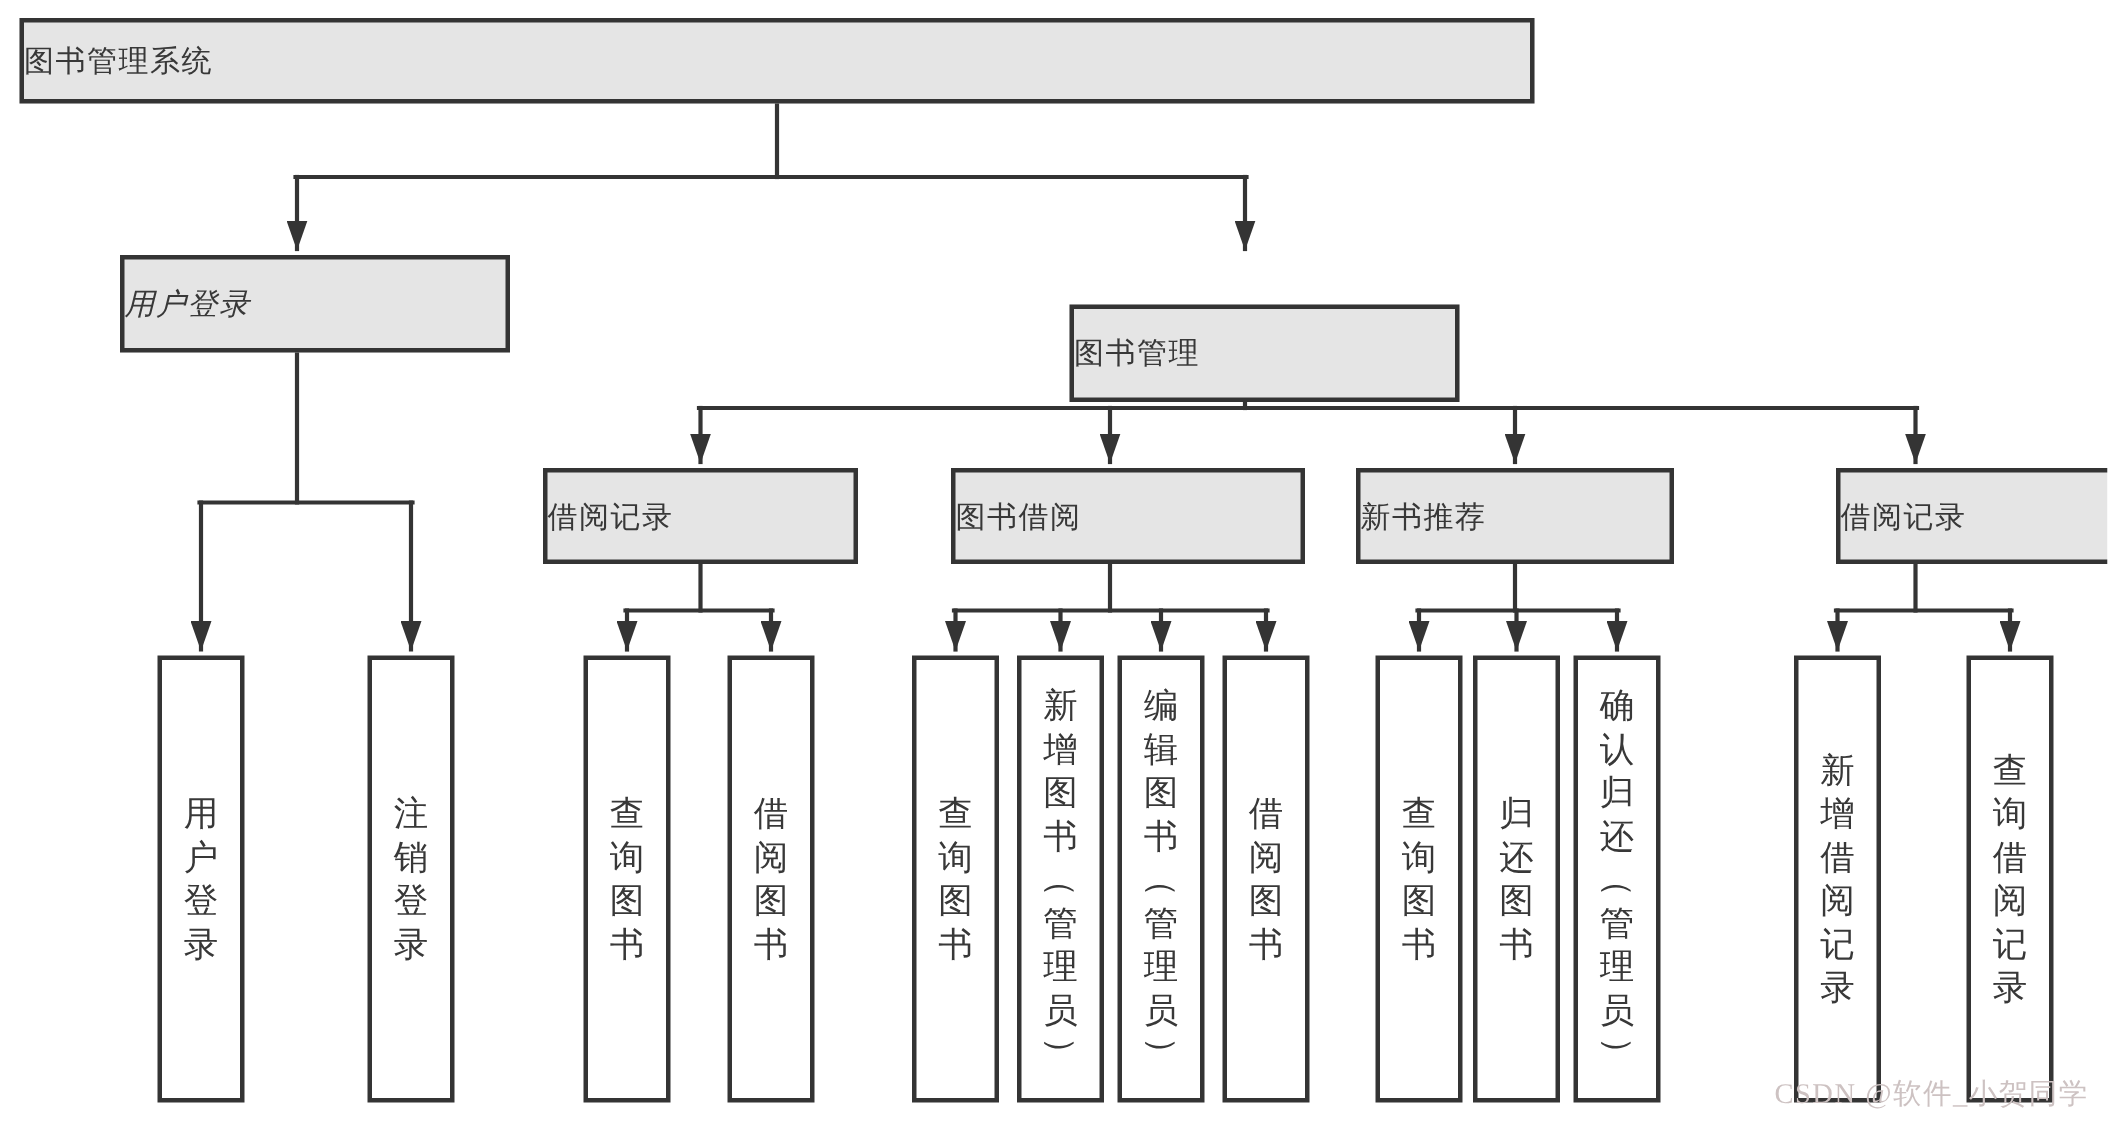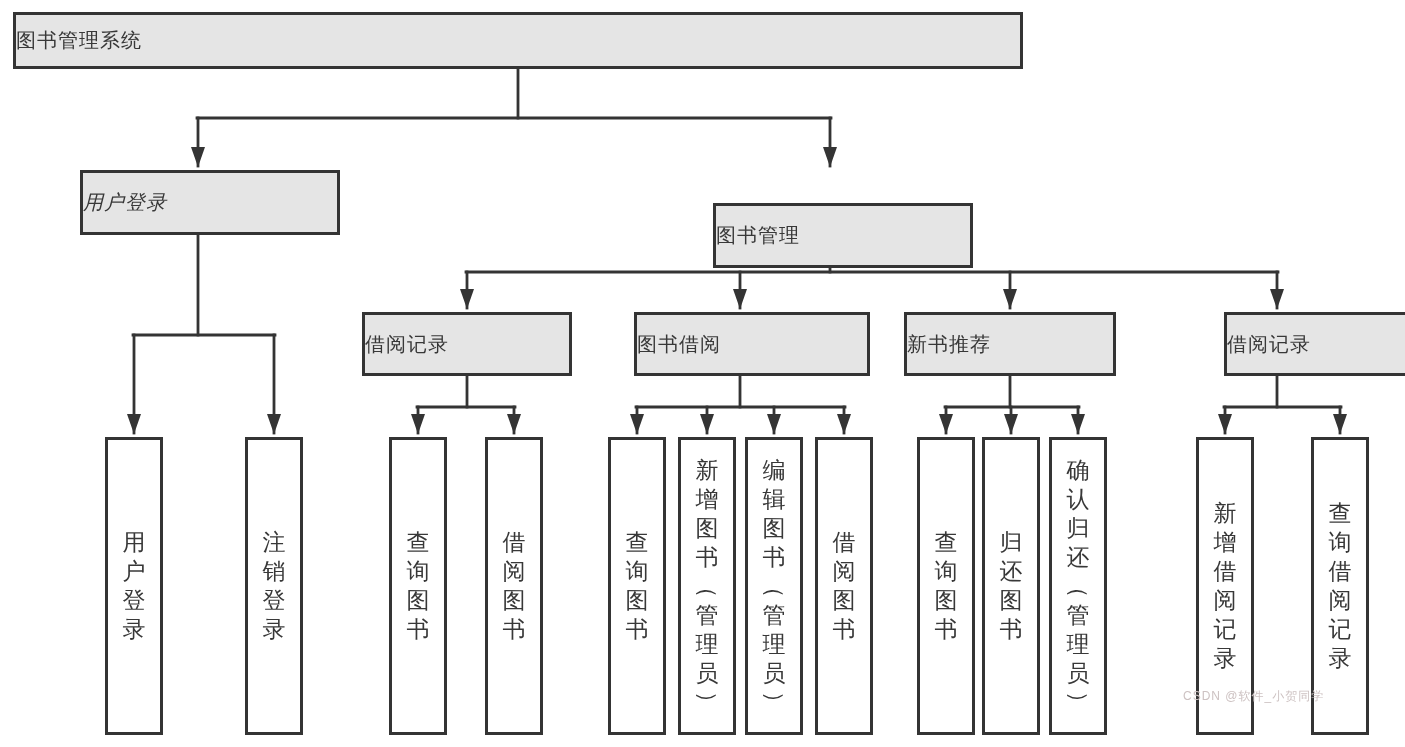--- a/index.html
+++ b/index.html
@@ -43,26 +43,27 @@
     gap: 6px;
     font-size: 23px;
     line-height: 1;
     color: var(--text, #383838);
   }
   .vtext span { display: block; }
   .vtext span.rot { transform: rotate(90deg); }
   .watermark {
     position: absolute;
     left: 1183px;
-    top: 688px;
-    font-size: 12px;
+    top: 716px;
+    font-size: 19px;
     letter-spacing: 1px;
     color: var(--watermark, #cdc2c2);
     z-index: 5;
     white-space: nowrap;
+    font-family: Liberation Serif, serif;
   }
 </style>
 </head>
 <body>
 
 <div class="stage">
 
   <svg class="connectors" viewBox="0 0 1405 747" xmlns="http://www.w3.org/2000/svg">
     <defs>
       <marker id="arrow" markerUnits="userSpaceOnUse" markerWidth="20" markerHeight="14" viewBox="0 0 20 14" refX="19" refY="7" orient="auto">

